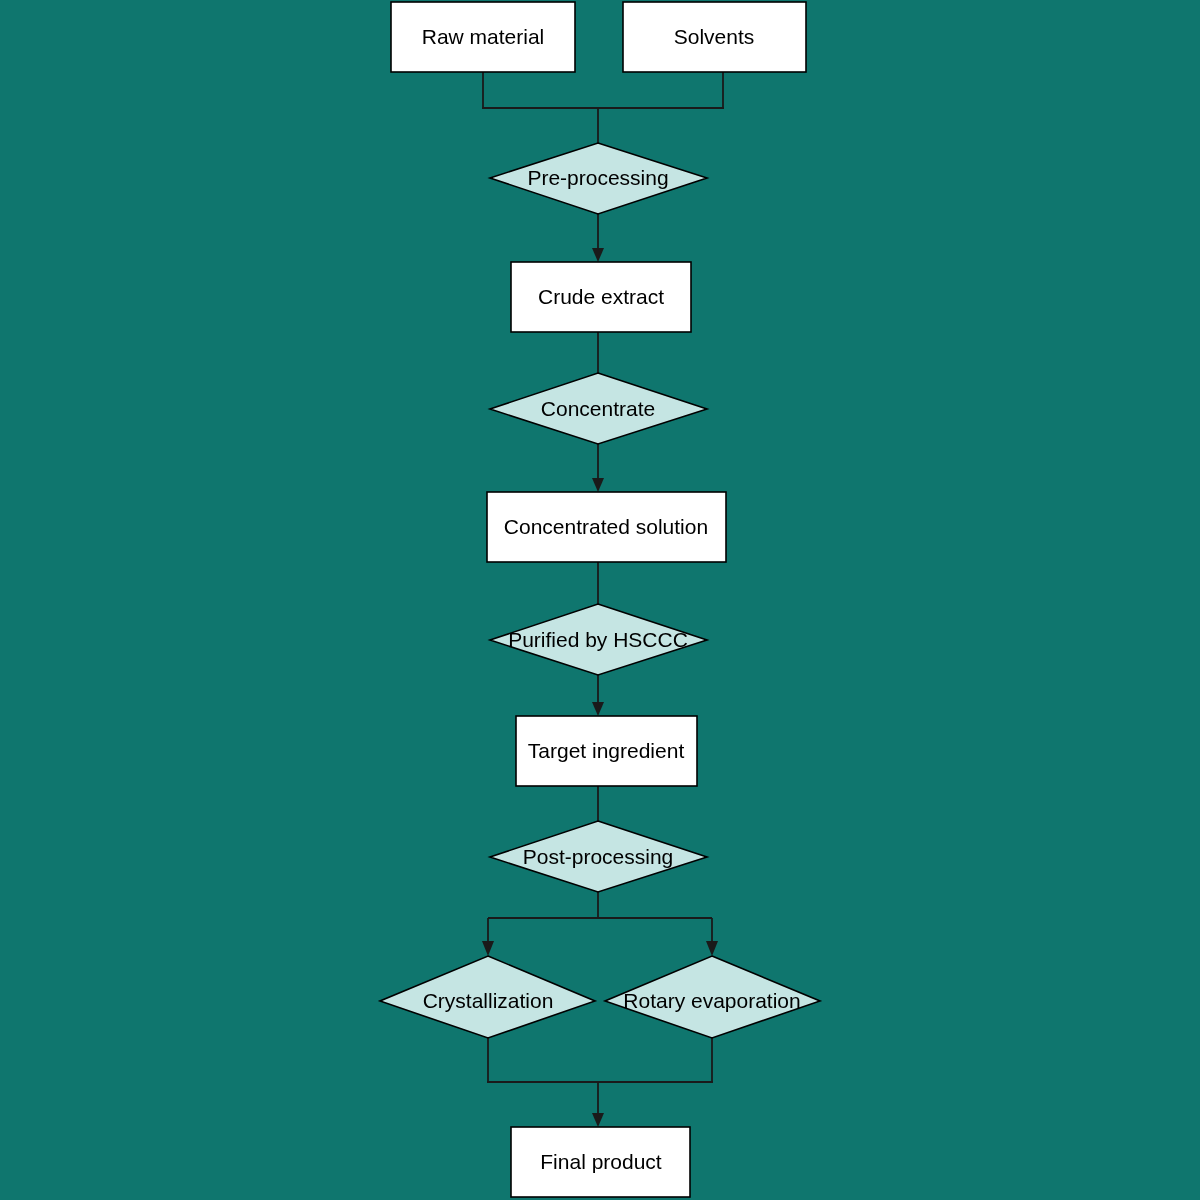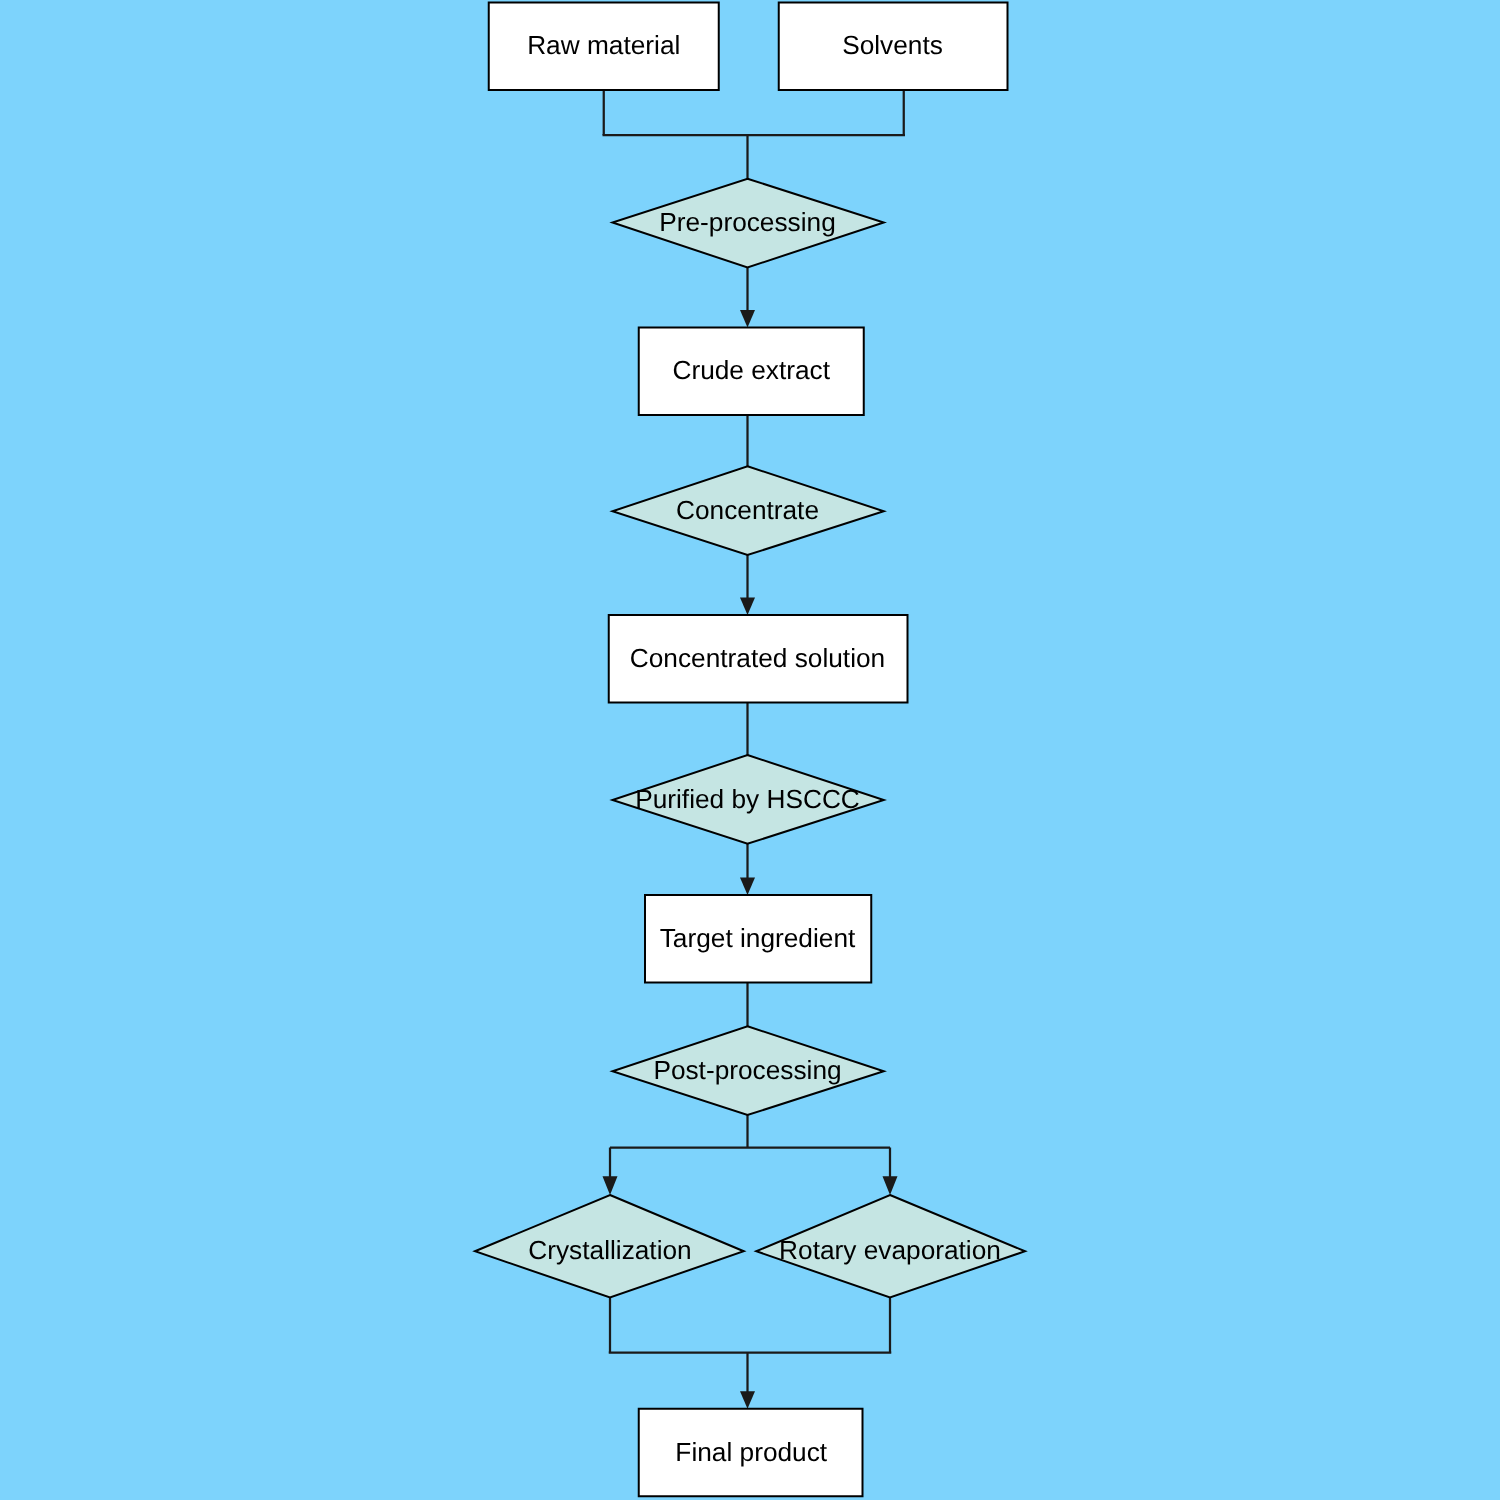--- a/index.html
+++ b/index.html
@@ -49,21 +49,21 @@
     stroke-linecap: butt;
   }
   .arrow-head {
     fill: #1a1a1a;
     stroke: none;
   }
 </style>
 </head>
 <body>
 
-<div id="flowchart-root" style="background: #7dd3fc;">
+<div id="flowchart-root" style="background: #0f766e;">
   <svg class="flow-canvas" viewBox="0 0 1200 1200" xmlns="http://www.w3.org/2000/svg">
 
     <g>
 
       <g>
         <path class="connector-line" d="M 483 72 L 483 108" stroke="#1a1a1a"></path>
       </g>
       <g>
         <path class="connector-line" d="M 723 72 L 723 108" stroke="#1a1a1a"></path>
       </g>

